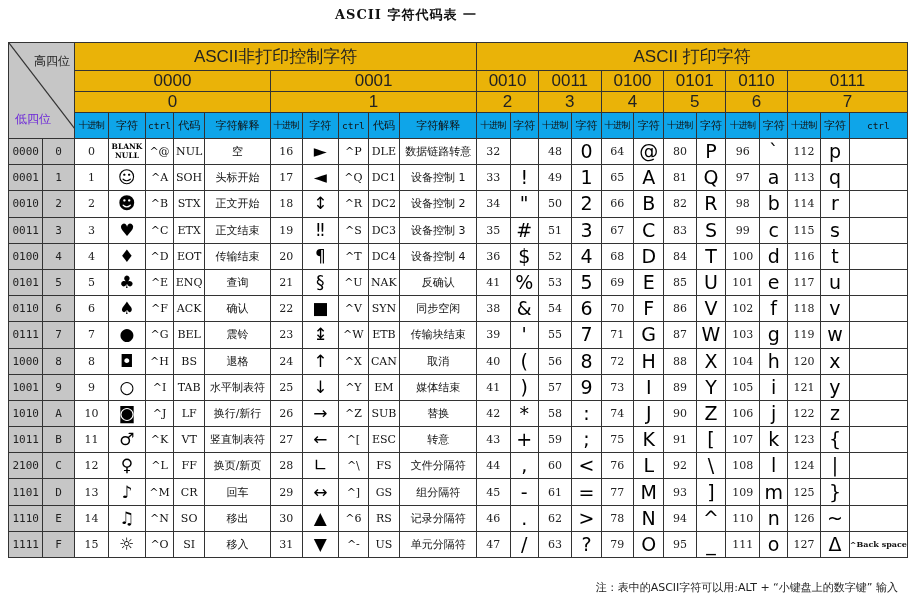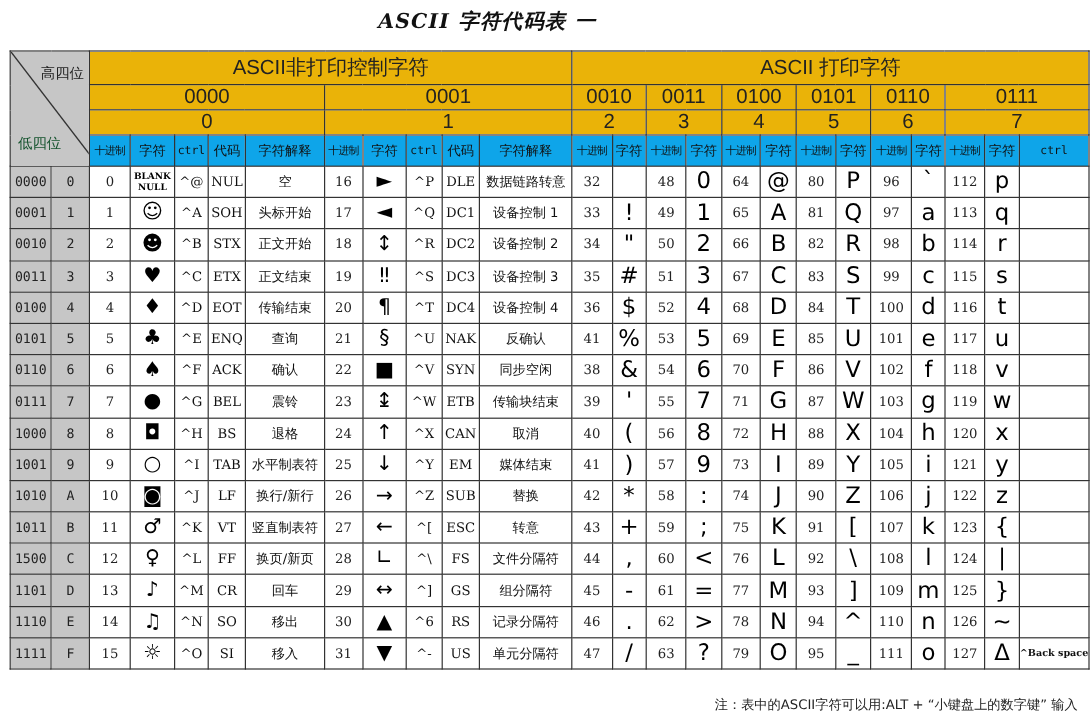--- a/index.html
+++ b/index.html
@@ -1,39 +1,39 @@
 <!DOCTYPE html>
 <html><head>
 <meta charset="utf-8">
 <style>
   html, body { margin:0; padding:0; background:#ffffff; }
   body { width:908px; height:598px; position:relative; overflow:hidden;
          font-family:"DejaVu Sans", sans-serif; color:#111; }
   .title { position:absolute; left:0; top:6px; width:812px; text-align:center;
-           font-family:"DejaVu Serif", serif; font-weight:bold; font-size:17px; letter-spacing:1px; color:#111;font-style:italic; }
+           font-family:"DejaVu Serif", serif; font-weight:bold; font-size:13px; letter-spacing:1px; color:#111; }
   table.ascii { position:absolute; left:8px; top:42px; border-collapse:collapse; table-layout:fixed; }
   table.ascii td { border:1.5px solid #333; padding:0; text-align:center; vertical-align:middle;
                    overflow:hidden; white-space:nowrap; }
   .gh { background:#eab308; font-size:17px; font-family:Liberation Sans, sans-serif; color:#222; }
   .colh { background:#0ea5e9; font-size:11px; color:#111; }
   .colh.small { font-size:9px; letter-spacing:-0.5px; }
   .colh.mono { font-family:"DejaVu Sans Mono", monospace; font-size:9.5px; }
   .rl { background:#c6c6c6; font-family:"DejaVu Sans Mono", monospace; font-size:11px; color:#222; }
   .dec { font-family:"DejaVu Serif", serif; font-size:11px; color:#222; }
   .ch { font-family:"DejaVu Sans", sans-serif; font-size:19px; color:#000; line-height:1; }
   .ch.sym { font-size:17px; }
   .ch.blank { font-family:"DejaVu Serif", serif; font-size:7.5px; line-height:1.1; font-weight:bold; white-space:normal; }
   .ctrl { font-family:"DejaVu Serif", serif; font-size:11px; }
   .code { font-family:"DejaVu Serif", serif; font-size:11px;margin-left:31px; }
   .desc { font-size:11px; }
   .bs { font-family:"DejaVu Serif", serif; font-size:8px; line-height:1.1; white-space:normal;font-weight:bold; }
   .corner { background:#c6c6c6; position:relative; }
   .corner svg { position:absolute; left:0; top:0; }
   .corner .hi { position:absolute; right:4px; top:10px; font-size:12px; color:#222; }
-  .corner .lo { position:absolute; left:6px; bottom:10px; font-size:12px; color:#14532d; }
+  .corner .lo { position:absolute; left:6px; bottom:10px; font-size:12px; color:#6d28d9; }
   .note { position:absolute; right:10px; top:580px; font-size:11px; color:#222; }
   tr.data td { height:25.2px; }
 </style>
 </head>
 <body>
 
 <div class="title">ASCII 字符代码表 一</div>
 
 <table class="ascii">
   <colgroup>
@@ -440,21 +440,21 @@
         <td class="ch">K</td>
         <td class="dec">91</td>
         <td class="ch">[</td>
         <td class="dec">107</td>
         <td class="ch">k</td>
         <td class="dec">123</td>
         <td class="ch">{</td>
         <td class="bs"></td>
       </tr>
       <tr class="data">
-        <td class="rl">1500</td>
+        <td class="rl">2100</td>
         <td class="rl">C</td>
         <td class="dec">12</td>
         <td class="ch sym">♀</td>
         <td class="ctrl">^L</td>
         <td class="code">FF</td>
         <td class="desc">换页/新页</td>
         <td class="dec">28</td>
         <td class="ch sym">∟</td>
         <td class="ctrl">^\</td>
         <td class="code">FS</td>

